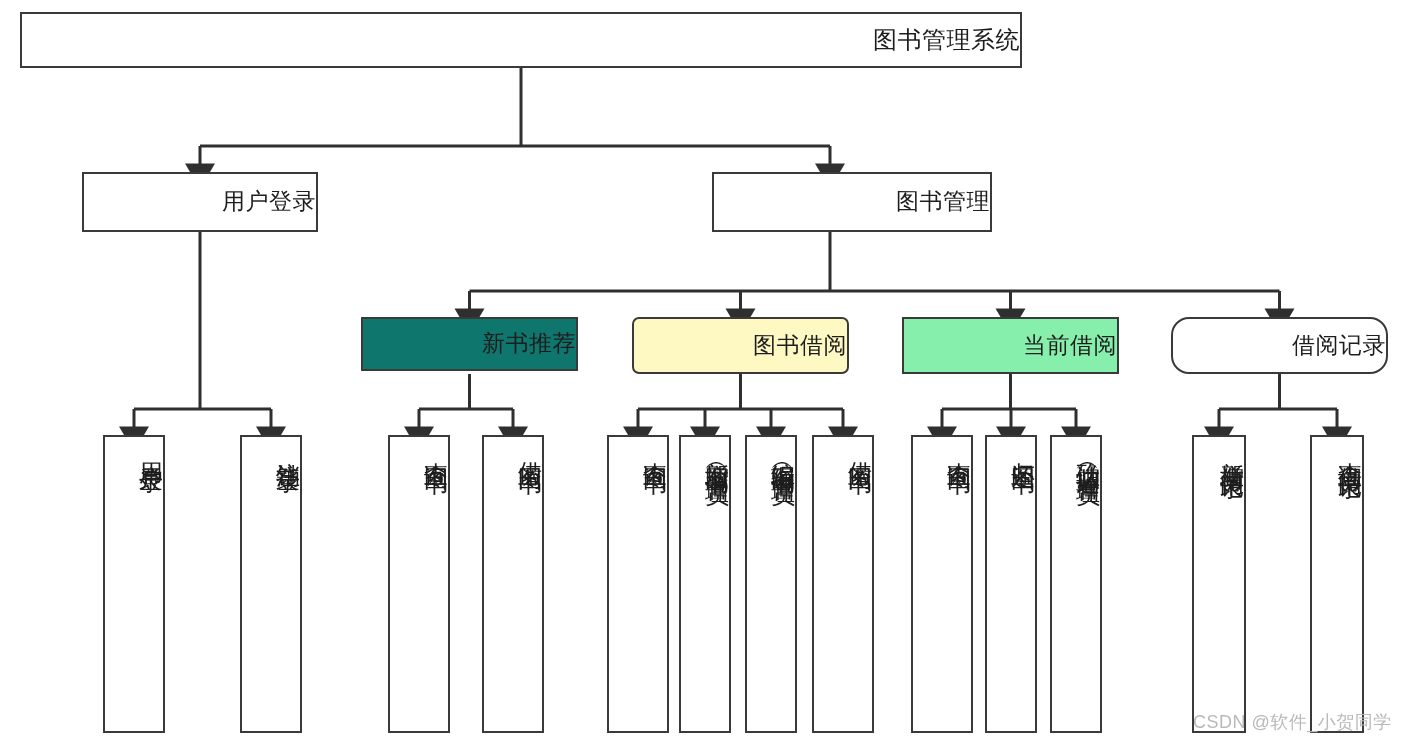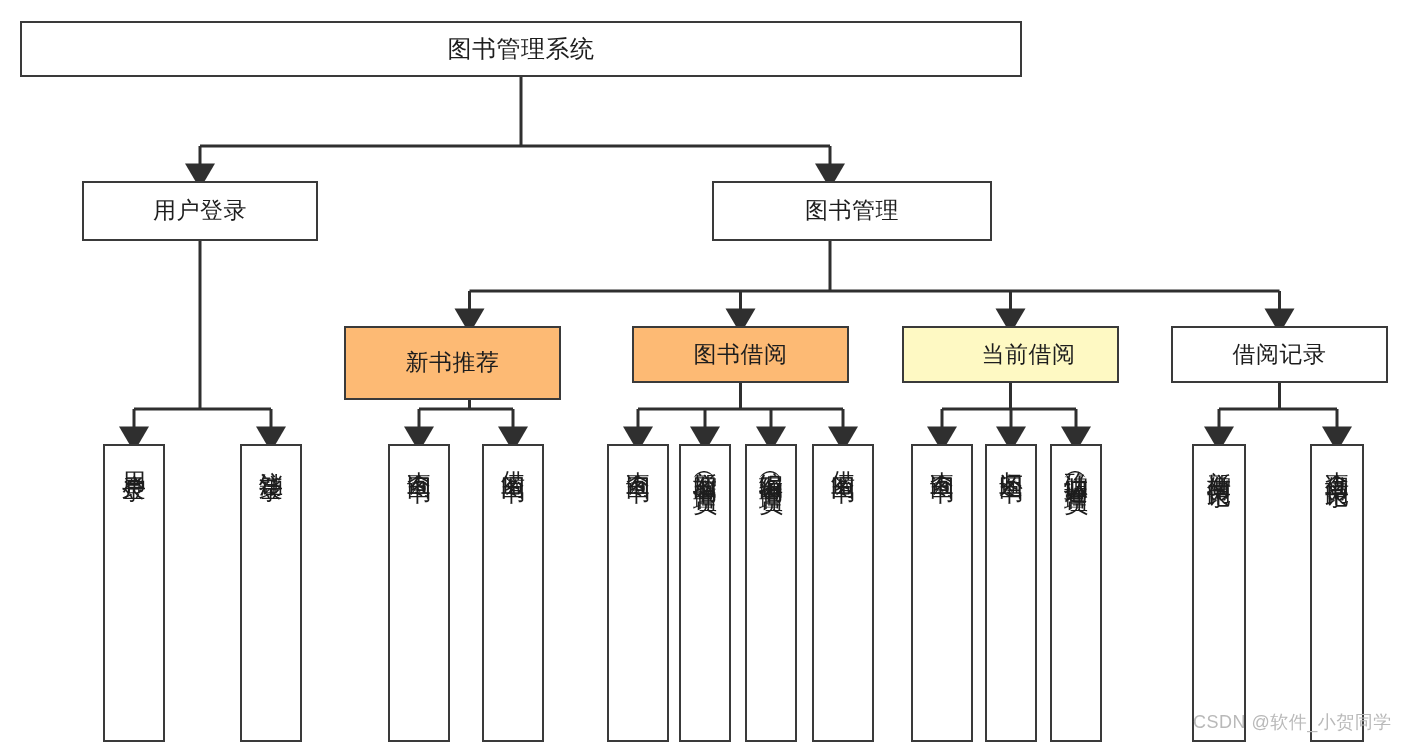--- a/index.html
+++ b/index.html
@@ -24,23 +24,22 @@
     width: 1405px;
     height: 747px;
   }
   .node {
     position: absolute;
     box-sizing: border-box;
     background: #ffffff;
     border: 2.5px solid #3a3a3a;
     display: flex;
     align-items: center;
-    justify-content: center;
+    justify-content: flex-end;
     color: #1d1d1d;
-    margin-top: 9px;
   }
   .node .label {
     display: block;
     text-align: center;
     line-height: 1.18;
     white-space: pre;
   }
   .node.horiz .label {
     font-size: 23px;
     letter-spacing: 0.5px;
@@ -120,30 +119,30 @@
     <span class="label">图书管理系统</span>
   </div>
 
   <div class="node horiz" style="left: 82px; top: 172px; width: 236px; height: 60px; border-color: rgb(58, 58, 58); background: rgb(255, 255, 255); color: rgb(29, 29, 29);">
     <span class="label">用户登录</span>
   </div>
   <div class="node horiz" style="left: 712px; top: 172px; width: 280px; height: 60px; border-color: rgb(58, 58, 58); background: rgb(255, 255, 255); color: rgb(29, 29, 29);">
     <span class="label">图书管理</span>
   </div>
 
-  <div class="node horiz" style="left: 344px; top: 317px; width: 217px; height: 74px; border-color: rgb(58, 58, 58); background: #fdba74; color: rgb(29, 29, 29);">
+  <div class="node horiz" style="left: 361px; top: 317px; width: 217px; height: 54px; border-color: rgb(58, 58, 58); background: #0f766e; color: rgb(29, 29, 29);">
     <span class="label">新书推荐</span>
   </div>
-  <div class="node horiz" style="left: 632px; top: 317px; width: 217px; height: 57px; border-color: rgb(58, 58, 58); background: #fdba74; color: rgb(29, 29, 29);">
+  <div class="node horiz" style="left: 632px; top: 317px; width: 217px; height: 57px; border-color: rgb(58, 58, 58); background: #fef9c3; color: rgb(29, 29, 29); border-radius: 7px;">
     <span class="label">图书借阅</span>
   </div>
-  <div class="node horiz" style="left: 902px; top: 317px; width: 217px; height: 57px; border-color: rgb(58, 58, 58); background: #fef9c3; color: rgb(29, 29, 29); padding-left: 36px;">
+  <div class="node horiz" style="left: 902px; top: 317px; width: 217px; height: 57px; border-color: rgb(58, 58, 58); background: #86efac; color: rgb(29, 29, 29); padding-left: 36px;">
     <span class="label">当前借阅</span>
   </div>
-  <div class="node horiz" style="left: 1171px; top: 317px; width: 217px; height: 57px; border-color: rgb(58, 58, 58); background: rgb(255, 255, 255); color: rgb(29, 29, 29);">
+  <div class="node horiz" style="left: 1171px; top: 317px; width: 217px; height: 57px; border-color: rgb(58, 58, 58); background: rgb(255, 255, 255); color: rgb(29, 29, 29); border-radius: 18px;">
     <span class="label">借阅记录</span>
   </div>
 
   <div class="node vert" style="left: 103px; top: 435px; width: 62px; height: 298px; border-color: rgb(58, 58, 58); background: rgb(255, 255, 255); color: rgb(29, 29, 29);">
     <span class="label">用户登录</span>
   </div>
   <div class="node vert" style="left: 240px; top: 435px; width: 62px; height: 298px; border-color: rgb(58, 58, 58); background: rgb(255, 255, 255); color: rgb(29, 29, 29);">
     <span class="label">注销登录</span>
   </div>
   <div class="node vert" style="left: 388px; top: 435px; width: 62px; height: 298px; border-color: rgb(58, 58, 58); background: rgb(255, 255, 255); color: rgb(29, 29, 29);">

